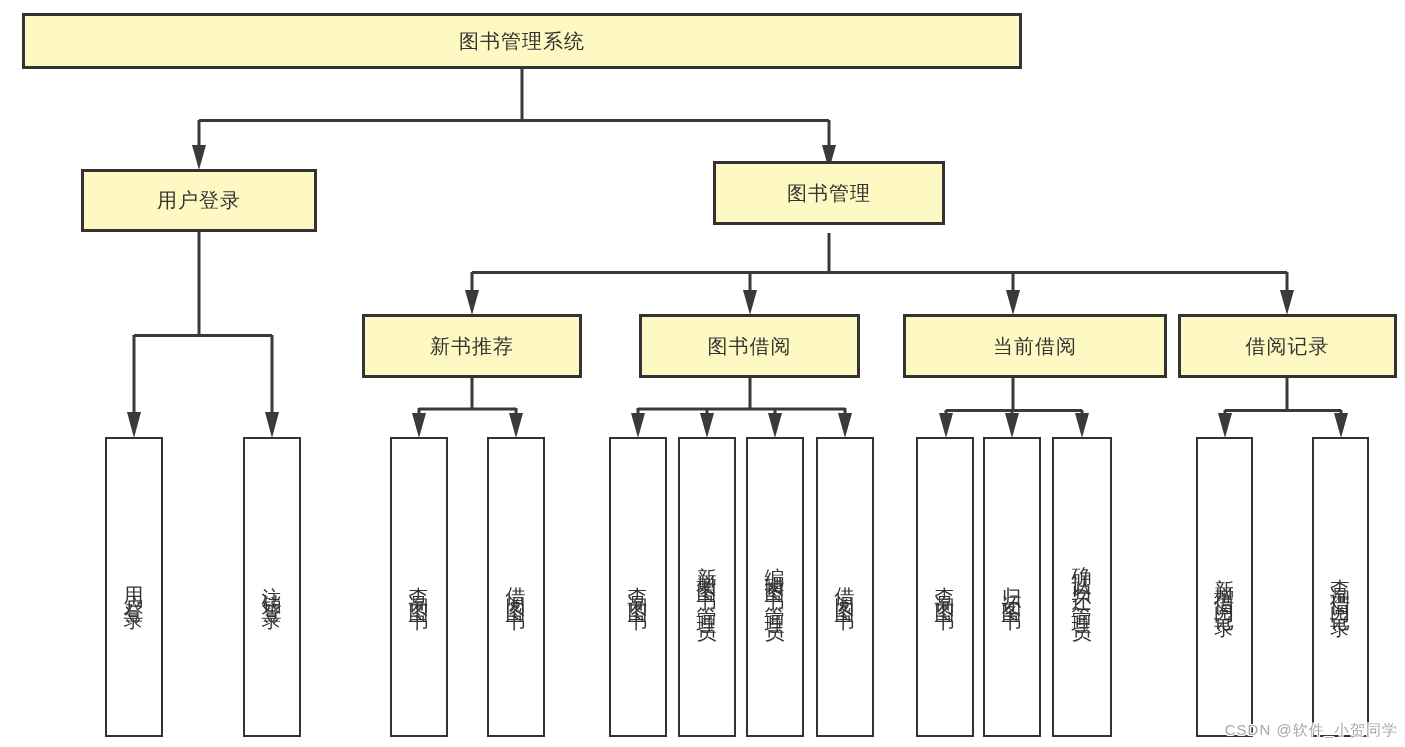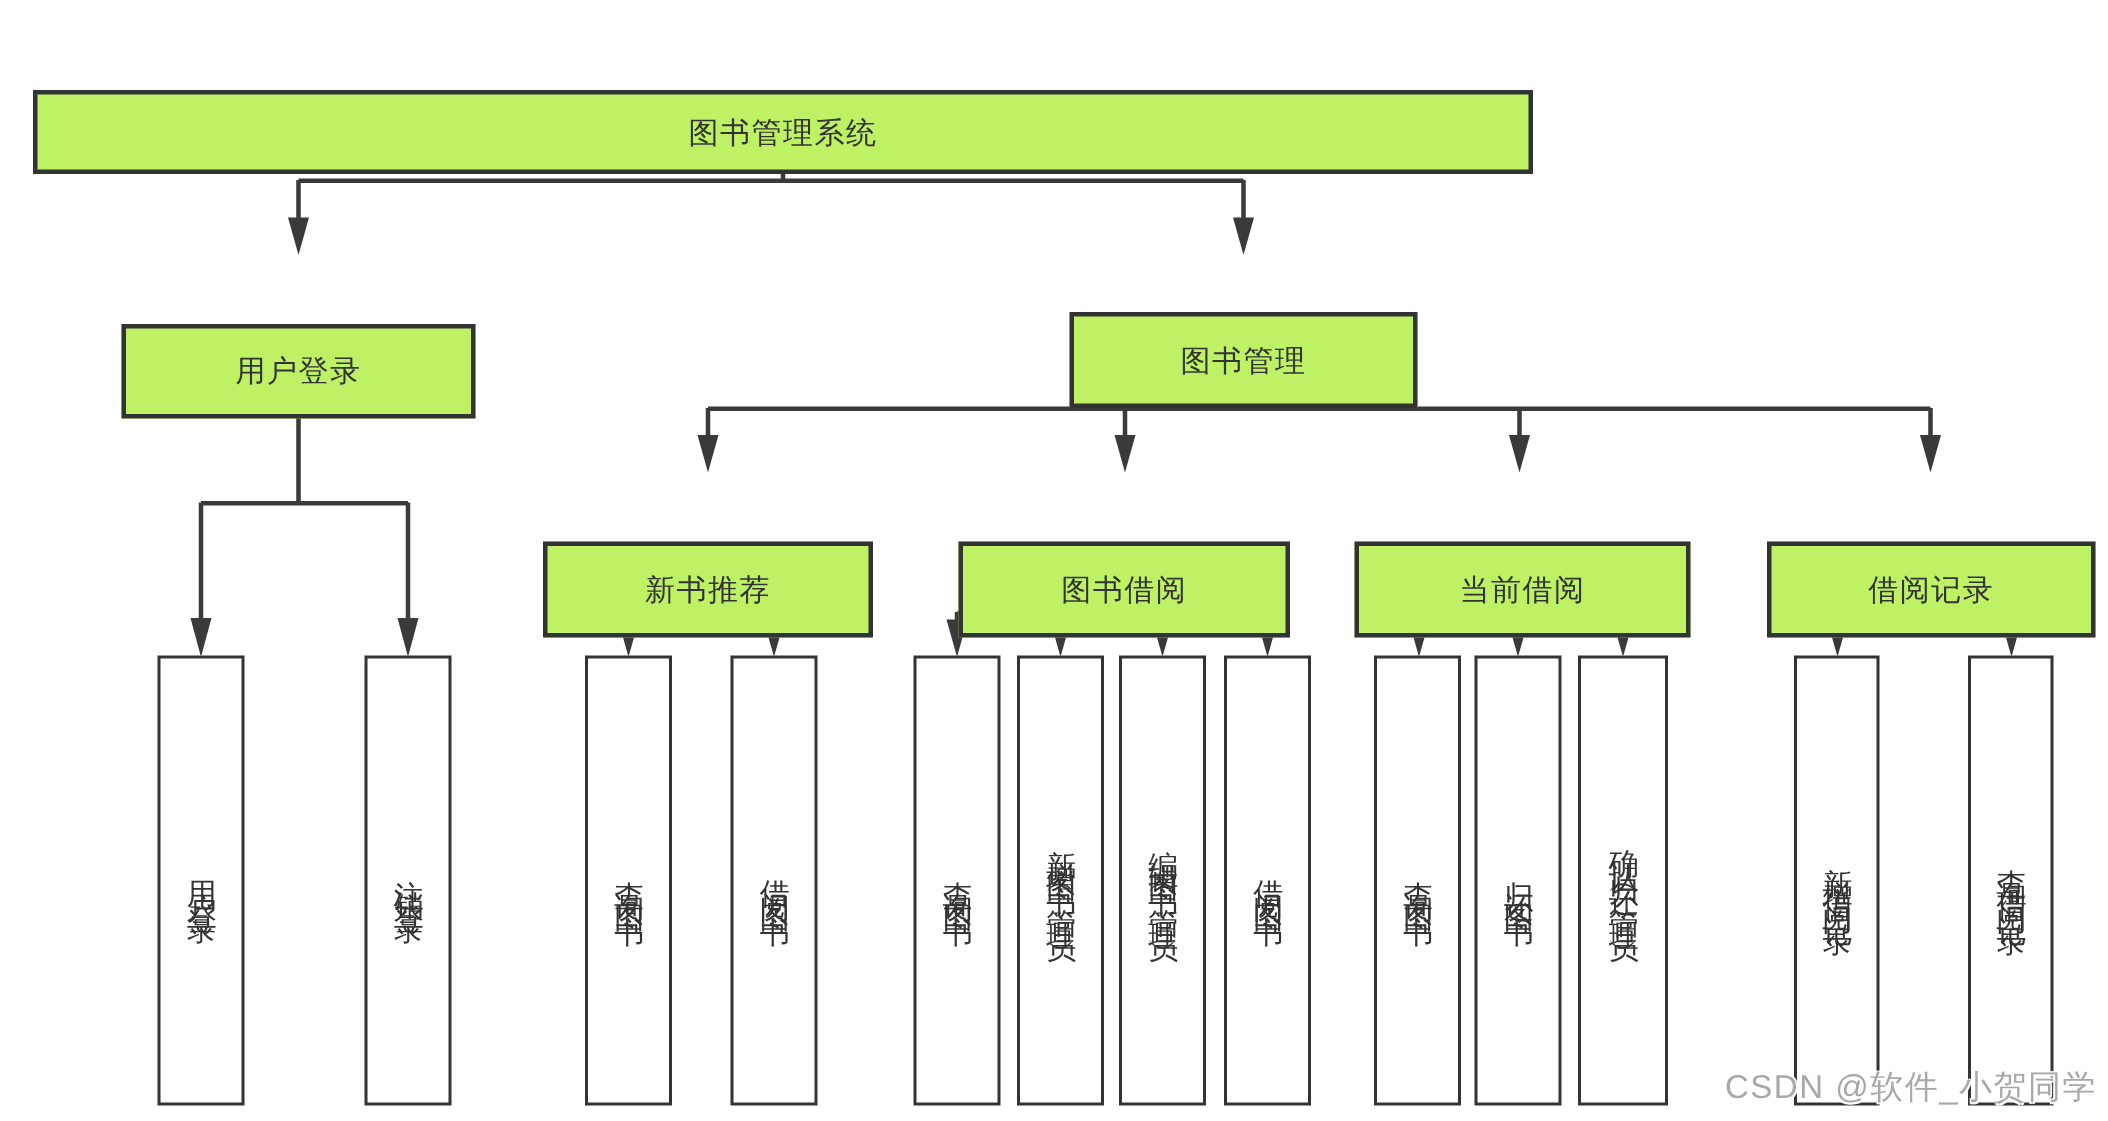--- a/index.html
+++ b/index.html
@@ -13,29 +13,28 @@
   }
   #connectors {
     position: absolute;
     left: 0; top: 0;
     width: 1405px; height: 747px;
   }
   .node {
     position: absolute;
     box-sizing: border-box;
     border: 3px solid #333333;
-    background: #bef264;
+    background: #fef9c3;
     display: flex;
     align-items: center;
     justify-content: center;
     color: #333333;
     font-size: 20px;
     letter-spacing: 1px;
     z-index: 2;
-    margin-top: 47px;
   }
   .leaf {
     position: absolute;
     box-sizing: border-box;
     top: 437px;
     height: 300px;
     width: 58px;
     border: 2.5px solid #333333;
     background: #ffffff;
     display: flex;
@@ -49,21 +48,21 @@
     font-size: 20px;
     letter-spacing: 8px;
     line-height: 1;
     color: #333333;
     white-space: nowrap;
   }
   .watermark {
     position: absolute;
     right: 7px;
     bottom: 7px;
-    font-size: 22px;
+    font-size: 15px;
     color: #a8a8a8;
     letter-spacing: 1px;
     text-shadow: 0 0 2px #ffffff, 1px 1px 0 #ffffff, -1px -1px 0 #ffffff, 1px -1px 0 #ffffff, -1px 1px 0 #ffffff;
     z-index: 3;
     white-space: nowrap;
   }
   .cline { stroke: #3a3a3a; stroke-width: 3; fill: none; }
   .ahead { fill: #3a3a3a; stroke: none; }
 </style>
 </head>
@@ -131,21 +130,21 @@
   <div class="node" style="left:713px; top:161px; width:232px; height:64px;">
     <span>图书管理</span>
   </div>
 
   <div class="node" style="left:639px; top:314px; width:221px; height:64px;">
     <span>图书借阅</span>
   </div>
   <div class="node" style="left:362px; top:314px; width:220px; height:64px;">
     <span>新书推荐</span>
   </div>
-  <div class="node" style="left:903px; top:314px; width:224px; height:64px;align-items:center;">
+  <div class="node" style="left:903px; top:314px; width:264px; height:64px;align-items:center;">
     <span>当前借阅</span>
   </div>
   <div class="node" style="left:1178px; top:314px; width:219px; height:64px;">
     <span>借阅记录</span>
   </div>
 
   <div class="leaf" style="left:105px;">
     <span class="vtext">用户登录</span>
   </div>
   <div class="leaf" style="left:243px;">

